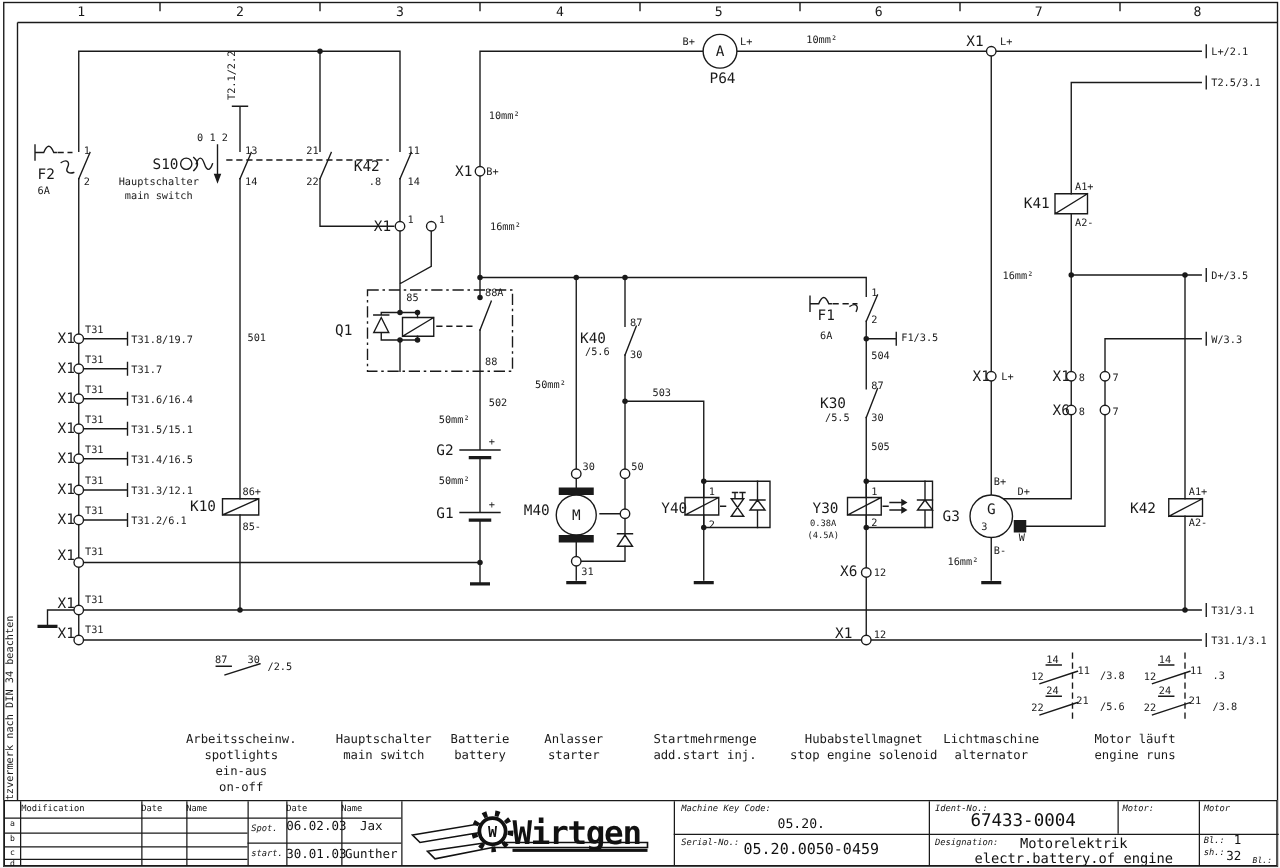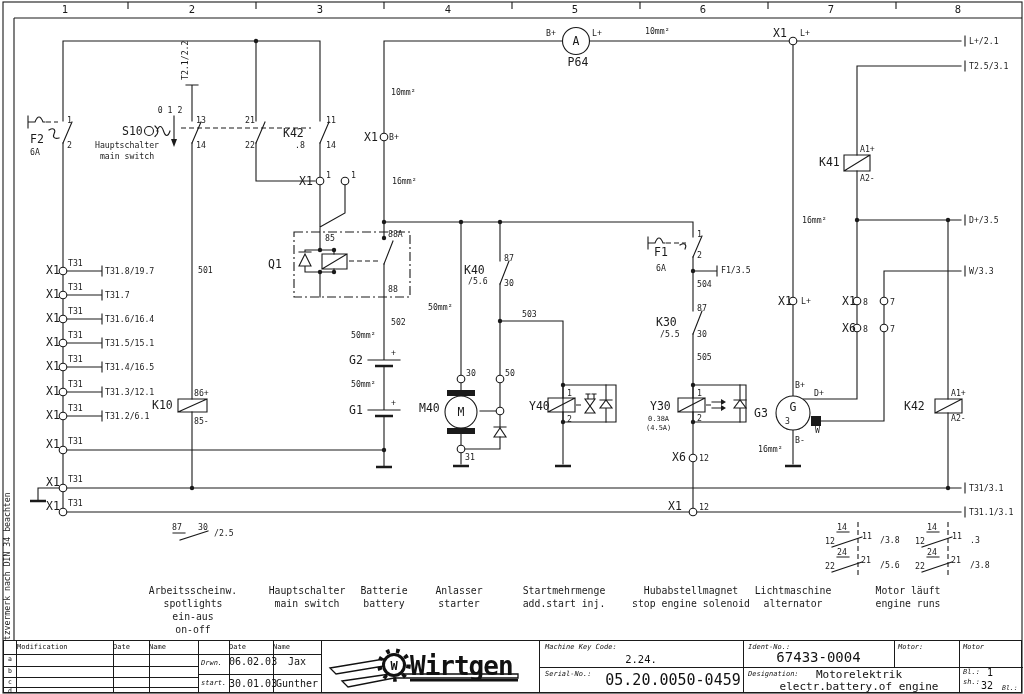--- a/index.html
+++ b/index.html
@@ -364,31 +364,31 @@
   <div class="letter" style="top:15px">a</div>
   <div class="letter" style="top:27px">b</div>
   <div class="letter" style="top:38px">c</div>
   <div class="letter" style="top:47px">d</div>
 
   <div class="tc" style="left:13px;width:96px;top:3px">Modification</div>
   <div class="tc" style="left:109px;width:36px;top:3px">Date</div>
   <div class="tc" style="left:145px;width:49px;top:3px">Name</div>
   <div class="tc" style="left:225px;width:44px;top:3px">Date</div>
   <div class="tc" style="left:269px;width:48px;top:3px">Name</div>
-  <div class="tl" style="left:197px;top:19px">Drwn.</div>
+  <div class="tl" style="left:197px;top:19px">Spot.</div>
   <div class="val" style="left:225px;width:44px;top:16px">06.02.03</div>
   <div class="val" style="left:269px;width:48px;top:16px">Jax</div>
   <div class="tl" style="left:197px;top:39px">start.</div>
   <div class="val" style="left:225px;width:44px;top:38px">30.01.03</div>
   <div class="val" style="left:269px;width:48px;top:38px">Gunther</div>
 
   <div class="tl" style="left:541px;top:3px">Machine Key Code:</div>
-  <div class="val" style="left:535px;width:204px;top:13px;font-size:10.5px">2.24.</div>
+  <div class="val" style="left:535px;width:204px;top:13px;font-size:10.5px">05.20.</div>
   <div class="tl" style="left:541px;top:30px">Serial-No.:</div>
-  <div class="val" style="left:584px;width:170px;top:32px;font-size:15px">05.20.0050-0459</div>
+  <div class="val" style="left:560px;width:170px;top:32px;font-size:12px">05.20.0050-0459</div>
   <div class="tl" style="left:744px;top:3px">Ident-No.:</div>
   <div class="val big" style="left:739px;width:151px;top:9px">67433-0004</div>
   <div class="tl" style="left:894px;top:3px">Motor:</div>
   <div class="tl" style="left:959px;top:3px">Motor</div>
   <div class="tl" style="left:744px;top:30px">Designation:</div>
   <div class="val med" style="left:739px;width:192px;top:28px">Motorelektrik</div>
   <div class="val med" style="left:739px;width:192px;top:40px">electr.battery.of engine</div>
   <div class="tl" style="left:959px;top:28px">Bl.:</div>
   <div class="val" style="left:978px;width:16px;top:27px">1</div>
   <div class="tl" style="left:959px;top:38px">sh.:</div>

